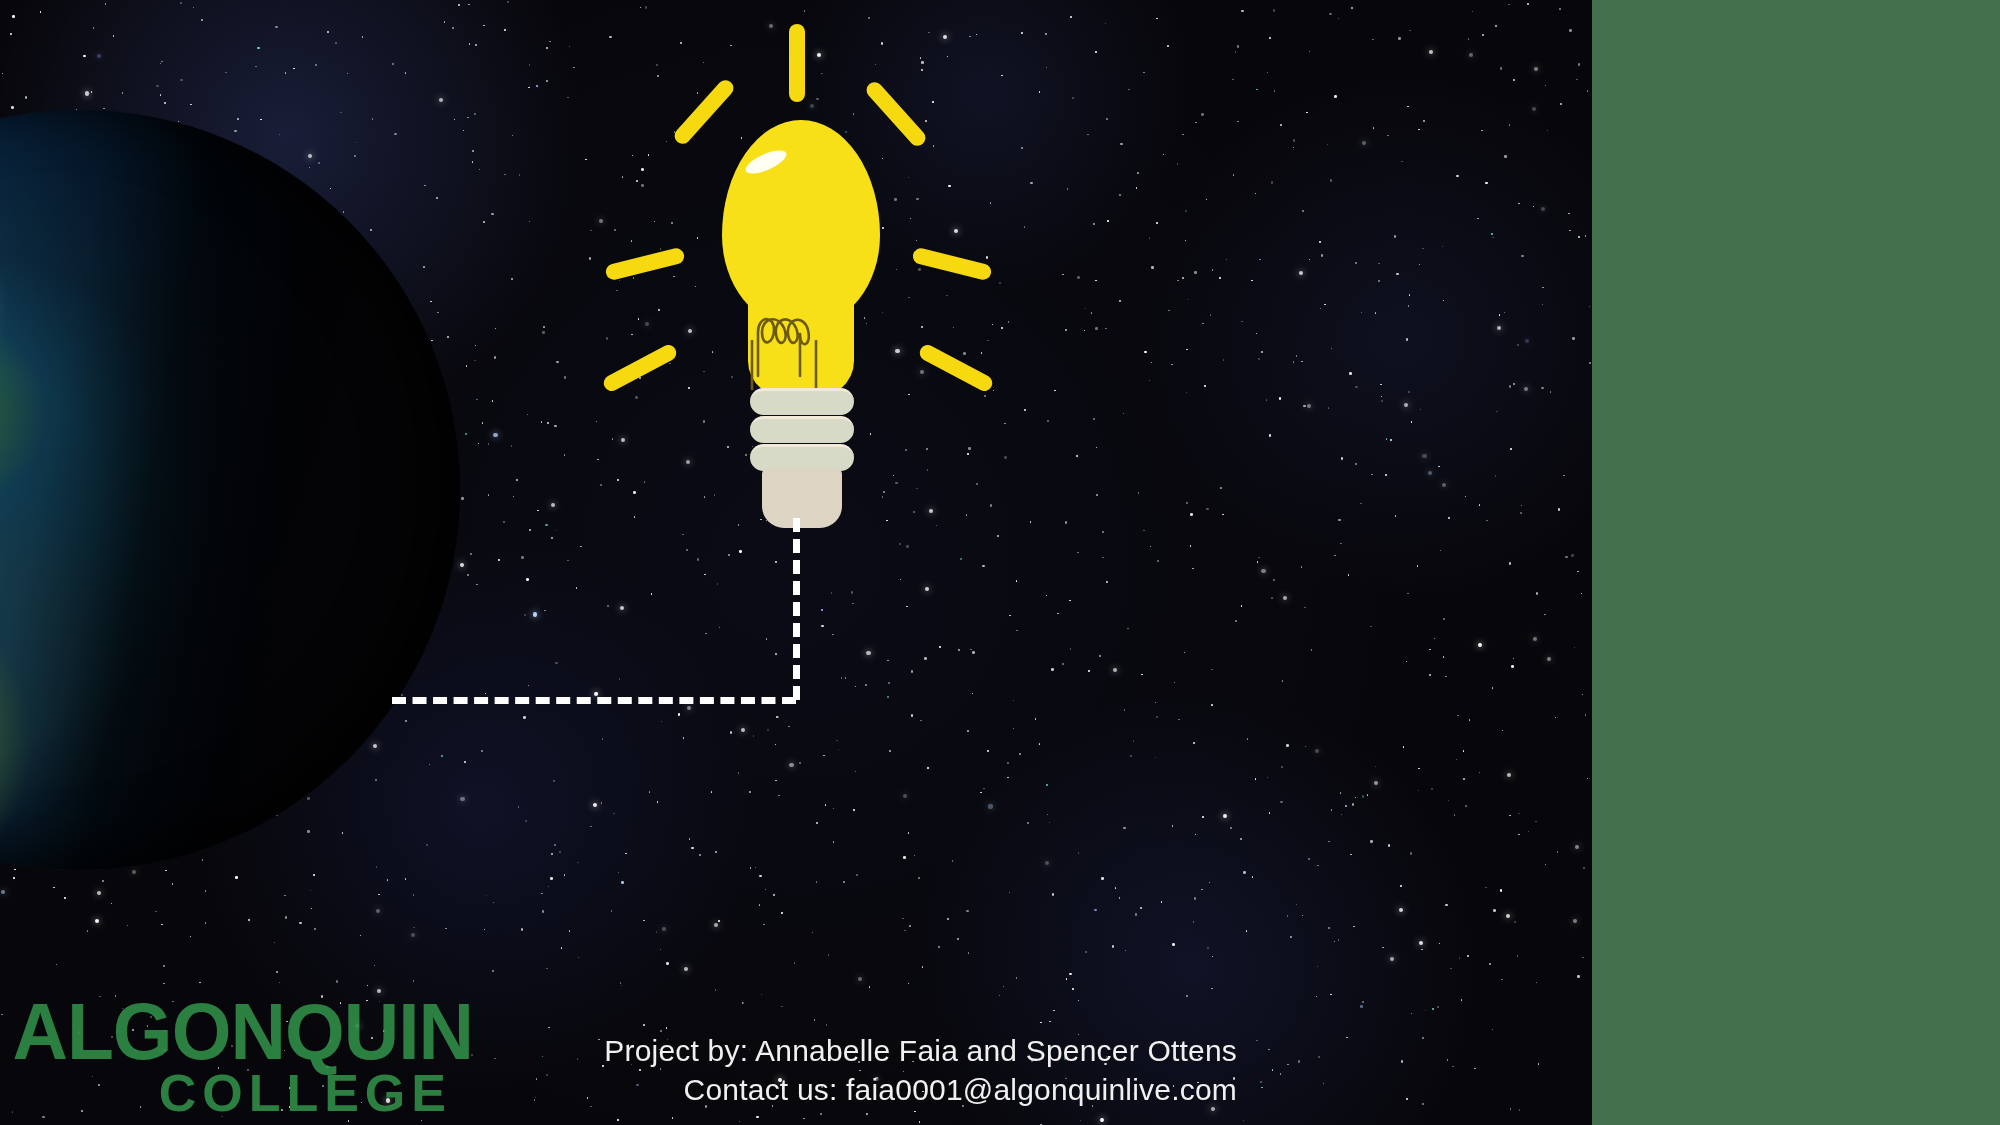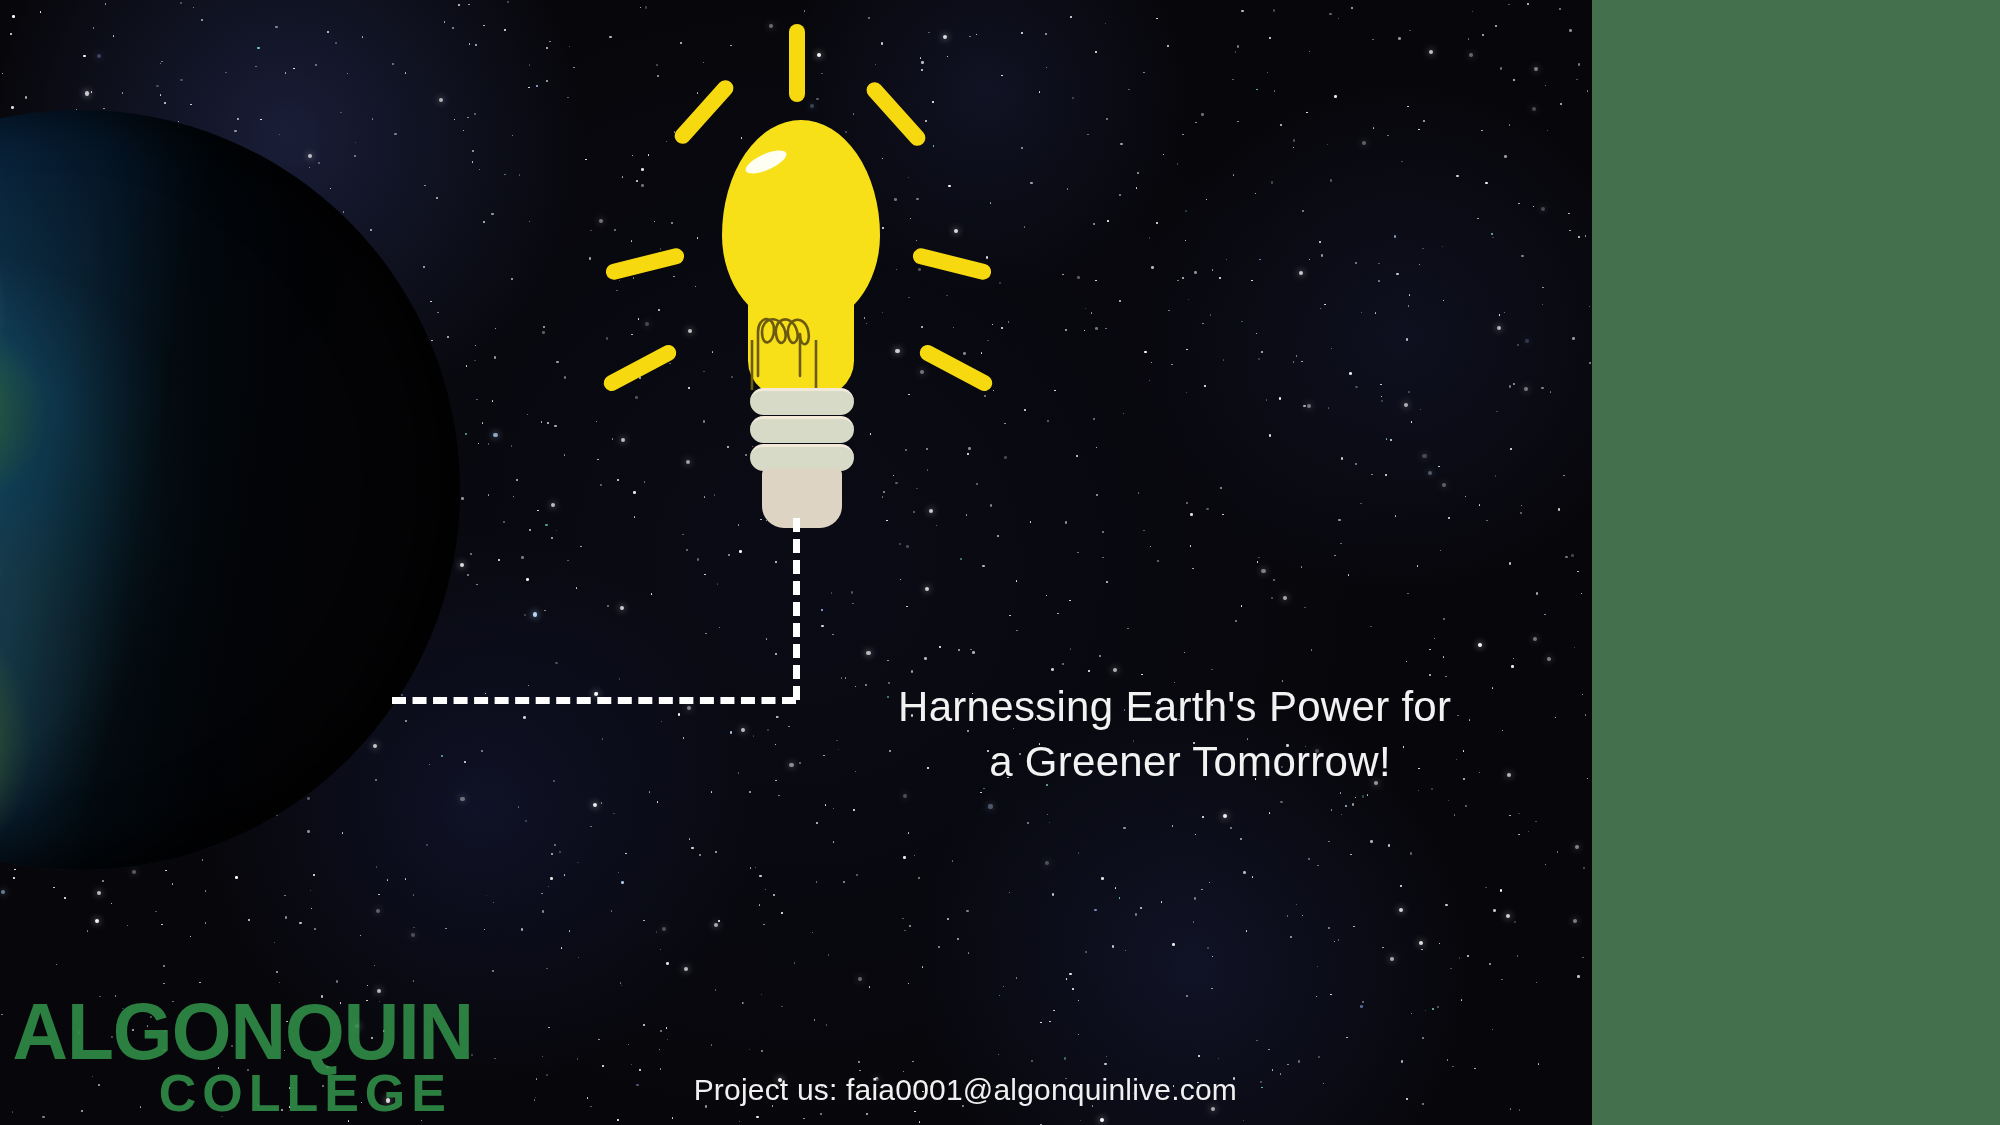--- a/index.html
+++ b/index.html
@@ -1536,27 +1536,24 @@
       <div class="thread" id="thread1"></div>
       <div class="thread" id="thread2"></div>
       <div class="thread" id="thread3"></div>
       <div id="bulb-base"></div>
     </div>
 
     <div id="dash-v"></div>
     <div id="dash-h"></div>
 
 
-    <div id="tagline">
-      <div id="tag-line1">Harnessing Earth's Power for</div>
-      <div id="tag-line2">a Greener Tomorrow!</div>
-    </div>
 
     <div id="credits">
-      <div>Project us: faia0001@algonquinlive.com</div>
+      <div>Project by: Annabelle Faia and Spencer Ottens</div>
+      <div>Contact us: faia0001@algonquinlive.com</div>
     </div>
 
     <div id="logo">
       <div id="logo-algonquin">ALGONQUIN</div>
       <div id="logo-college">COLLEGE</div>
     </div>
 
   </div>
 </div>
 

